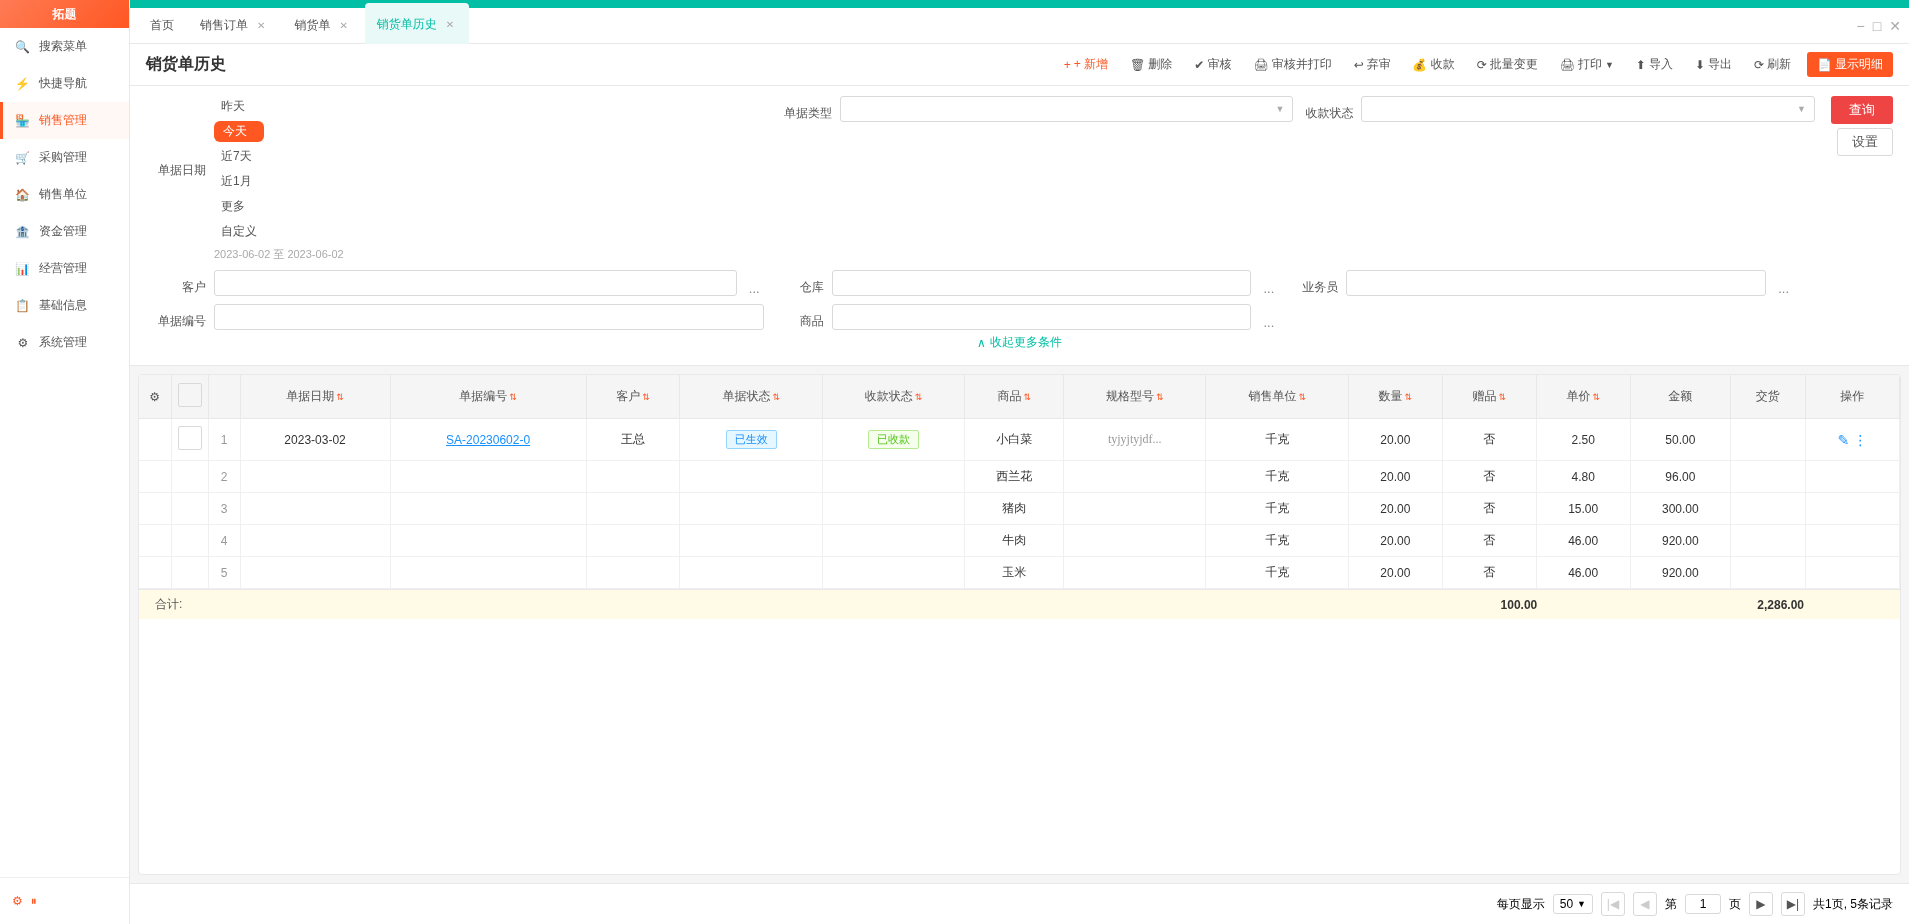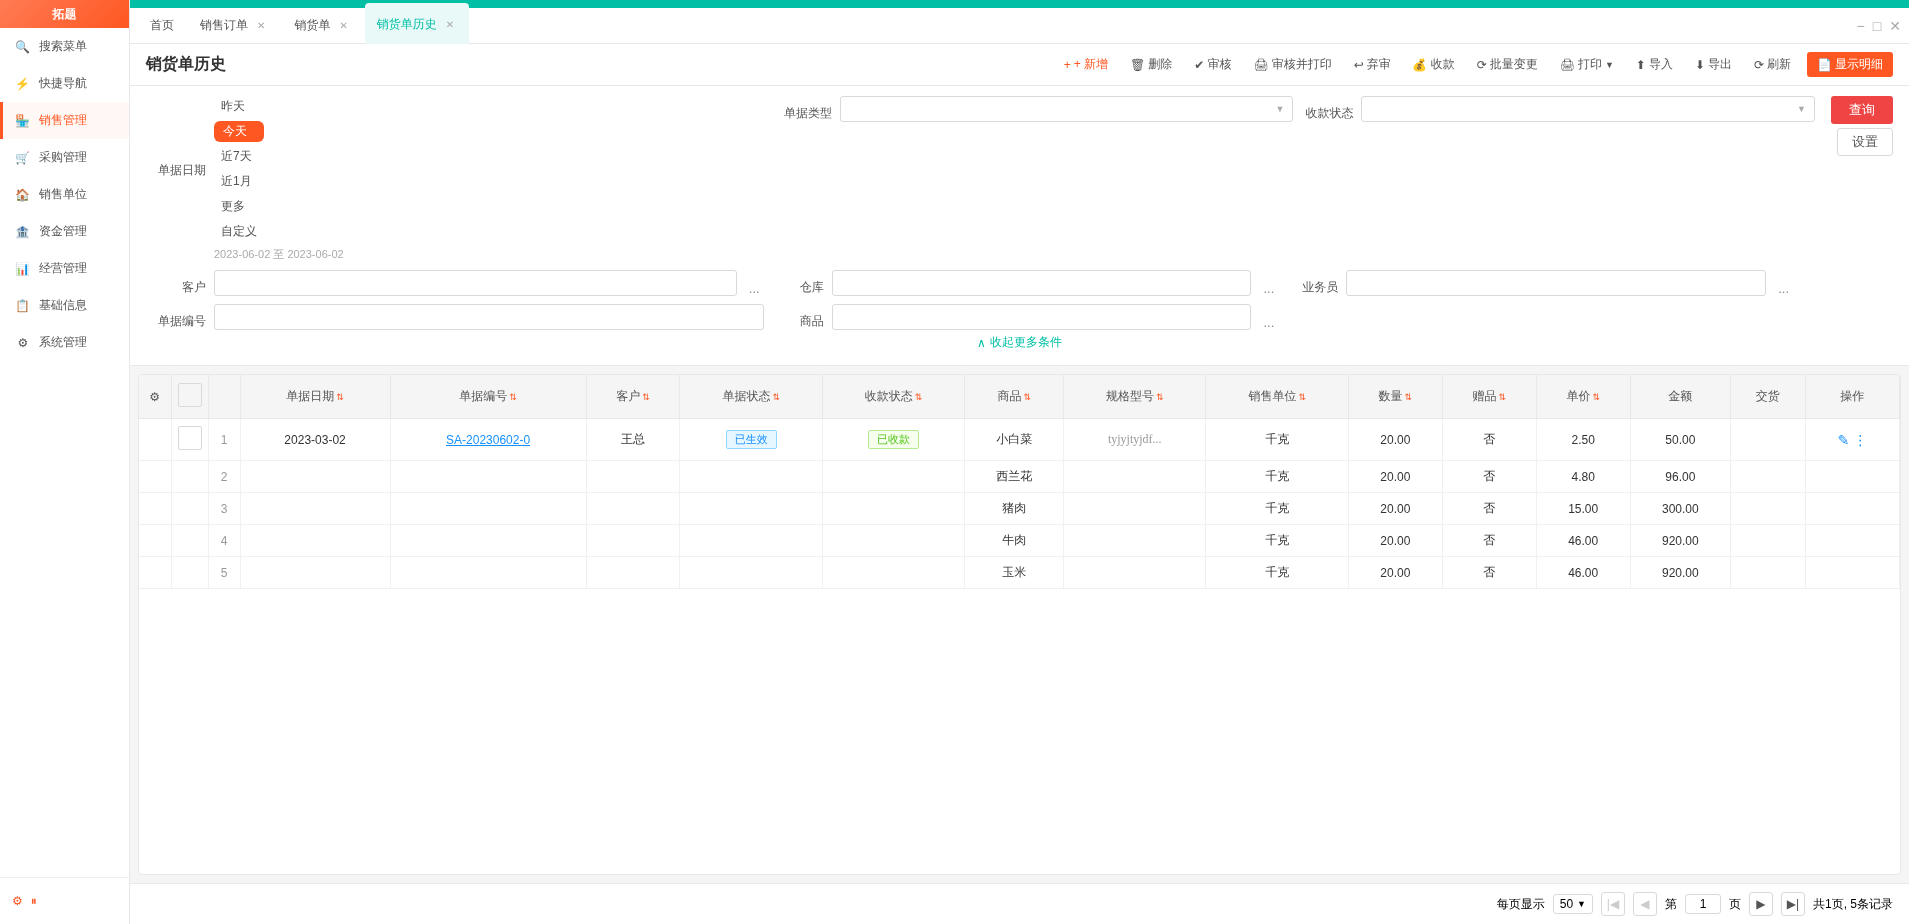--- a/index.html
+++ b/index.html
@@ -758,20 +758,30 @@
       <td>20.00</td>
       <td>否</td>
       <td>46.00</td>
       <td>920.00</td>
       <td></td>
       <td></td>
     </tr>
         </tbody>
     </table>
 
+    <div class="table-footer">
+      <span class="footer-label">合计:</span>
+      <span style="flex:1;"></span>
+      <span style="margin-right:220px;">
+        <span class="footer-value">100.00</span>
+      </span>
+      <span style="margin-right:80px;">
+        <span class="footer-value">2,286.00</span>
+      </span>
+    </div>
   </div>
 
   <div class="pagination">
     <span>每页显示</span>
     <div class="page-size-select">
       <span>50</span>
       <span style="font-size:9px;">▼</span>
     </div>
     <div class="page-btn disabled">|◀</div>
     <div class="page-btn disabled">◀</div>

